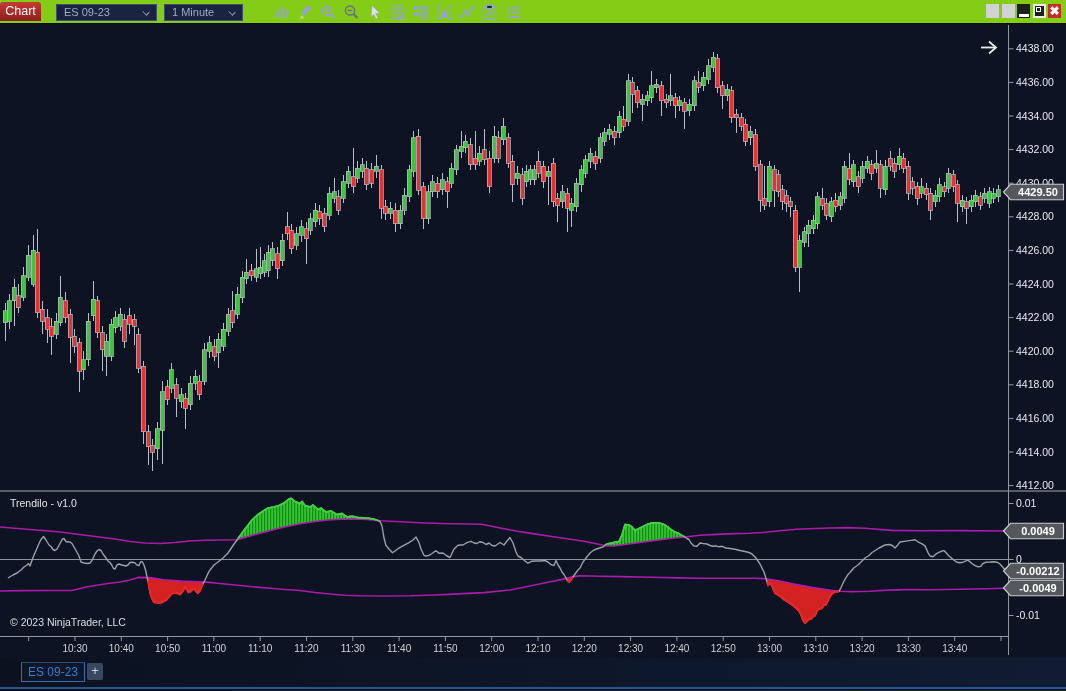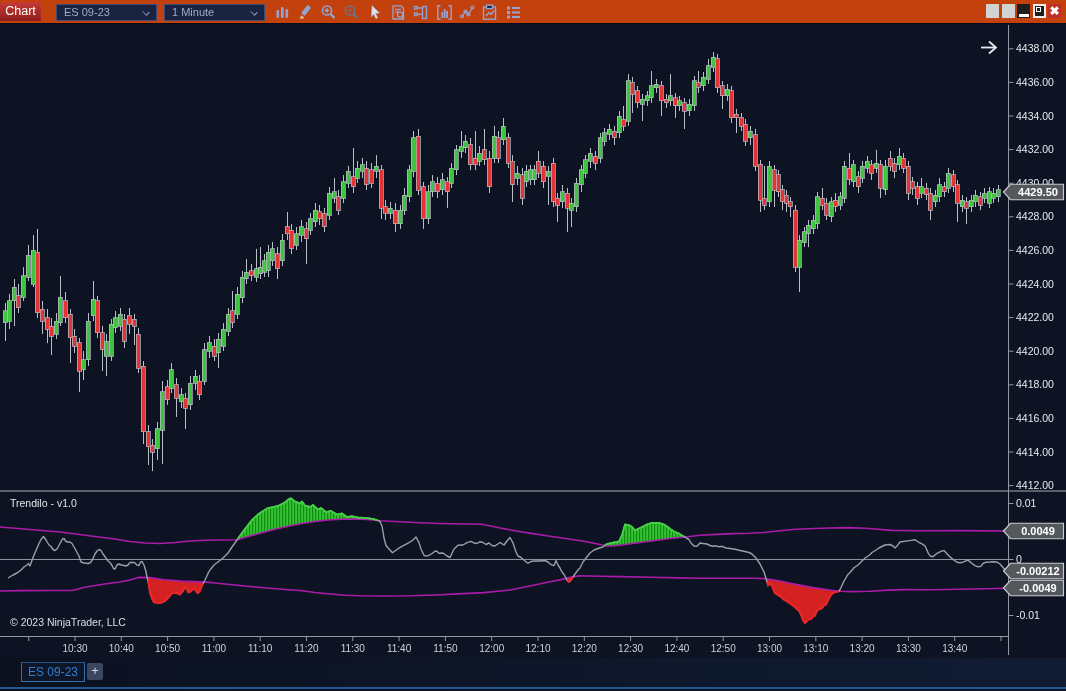--- a/index.html
+++ b/index.html
@@ -1,16 +1,16 @@
 <!DOCTYPE html>
 <html><head><meta charset="utf-8">
 <style>
 *{margin:0;padding:0;box-sizing:border-box}
 body{width:1066px;height:691px;overflow:hidden;background:#0d1322;font-family:"Liberation Sans",sans-serif;position:relative}
-#toolbar{position:absolute;left:0;top:0;width:1066px;height:24px;background:#c2410c;border-bottom:1px solid #090d18}
+#toolbar{position:absolute;left:0;top:0;width:1066px;height:24px;background:#84cc16;border-bottom:1px solid #090d18}
 #charttab{position:absolute;left:0;top:2px;width:41px;height:19px;background:linear-gradient(#c63a34,#8e1f1c);border-radius:3px 3px 0 0;color:#fff;font-size:12.5px;text-align:center;line-height:19px}
 .dd{position:absolute;top:4px;height:17px;background:#1a2340;border:1px solid #3e4e78;color:#9fabc8;font-size:11px;line-height:15px;padding-left:7px}
 .dd .ch{position:absolute;right:7px;top:4px;width:6px;height:6px;border-right:1.6px solid #93a2c6;border-bottom:1.6px solid #93a2c6;transform:rotate(45deg) scale(1,0.75)}
 #wb{position:absolute;left:986px;top:4px;height:14px;display:flex;gap:2.5px}
 .wbtn{display:block;width:13px;height:14px;box-sizing:border-box}
 #bottombar{position:absolute;left:0;top:658px;width:1066px;height:33px;background:linear-gradient(90deg,#0b111f,#101c33)}
 #btab{position:absolute;left:21px;top:4px;width:64px;height:20px;border:1px solid #2f6fb0;border-top-color:#24508a;color:#2e7fd0;font-size:12px;text-align:center;line-height:19px;background:#0e1628}
 #bplus{position:absolute;left:87px;top:5px;width:16px;height:17px;background:#3a4760;color:#c9d4e8;font-size:13px;text-align:center;line-height:16px;border-radius:2px}
 #bluestrip{position:absolute;left:0;top:687px;width:1066px;height:2.5px;background:#24578f;border-bottom:1px solid #0a1020}
 </style></head>
@@ -568,21 +568,21 @@
 <text x="10" y="507" font-family="Liberation Sans, sans-serif" font-size="10.5" fill="#e2e5ea">Trendilo - v1.0</text>
 <text x="10" y="626" font-family="Liberation Sans, sans-serif" font-size="10.5" fill="#dcdfe4">© 2023 NinjaTrader, LLC</text>
 <g stroke="#e8eaee" stroke-width="1.8" fill="none">
 <line x1="981" y1="47.5" x2="995" y2="47.5"></line>
 <path d="M989,41.5 L996,47.5 L989,53.5" fill="none"></path>
 </g>
 </svg>
 <div id="toolbar">
 <div id="charttab">Chart</div>
 <div class="dd" style="left:56px;width:101px">ES 09-23<span class="ch"></span></div>
-<div class="dd" style="left:164px;width:101px">1 Minute<span class="ch"></span></div>
+<div class="dd" style="left:164px;width:79px">1 Minute<span class="ch"></span></div>
 <svg style="position:absolute;left:274px;top:4px" width="17" height="17" viewBox="0 0 17 17">
       <g fill="#93a4d4">
         <rect x="2.5" y="6" width="2.6" height="8" rx="1.2"></rect>
         <rect x="7" y="3" width="2.6" height="11" rx="1.2"></rect>
         <rect x="11.5" y="5" width="2.6" height="9" rx="1.2"></rect>
       </g>
     </svg>
     <svg style="position:absolute;left:297px;top:4px" width="17" height="17" viewBox="0 0 17 17">
       <g>
         <rect x="7" y="1" width="4.6" height="10.5" rx="0.8" transform="rotate(38 9 6)" fill="#93a4d4"></rect>

